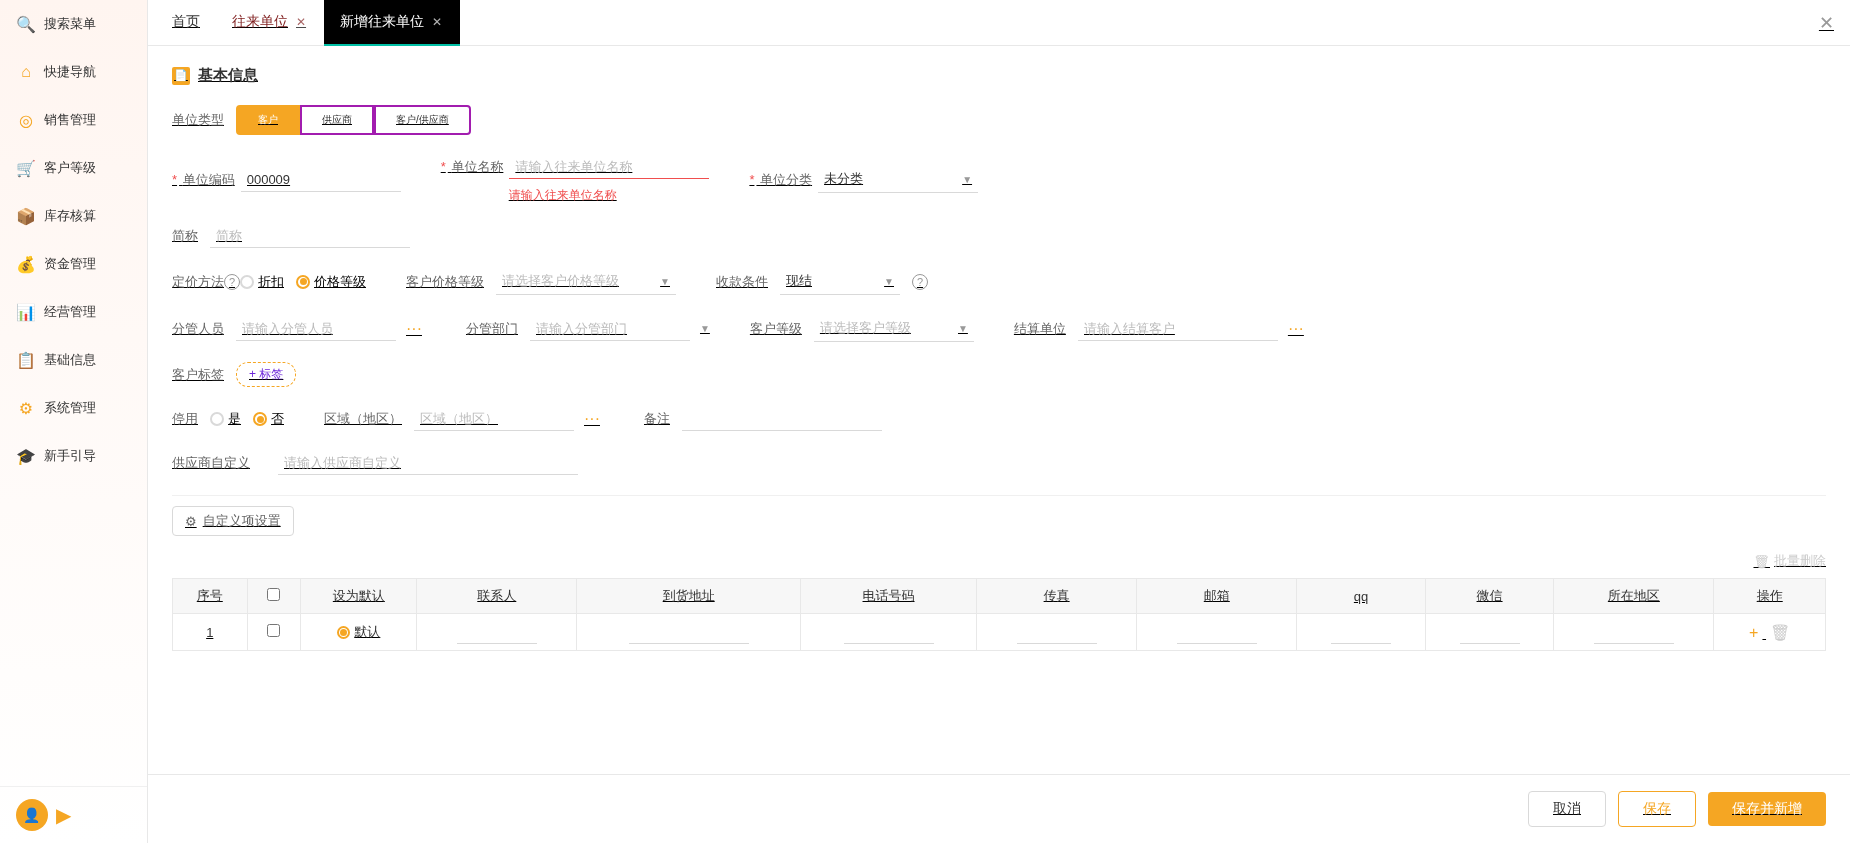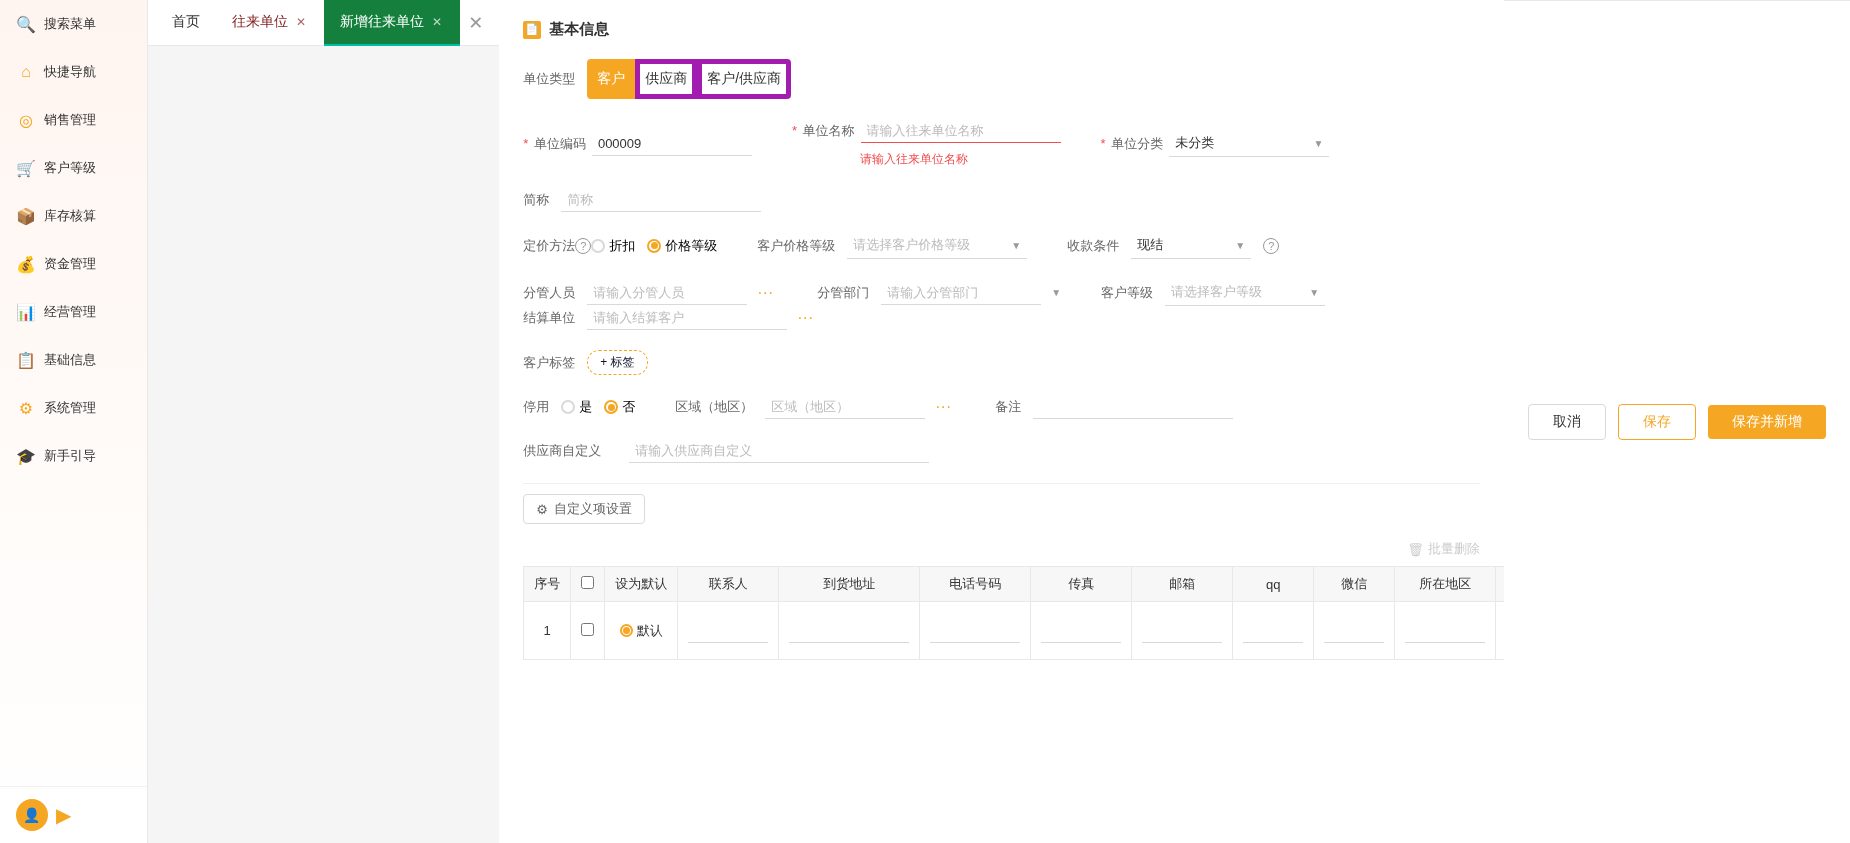--- a/index.html
+++ b/index.html
@@ -43,22 +43,23 @@
     }
     .sidebar-avatar {
       width: 32px; height: 32px; border-radius: 50%; background: #f5a623;
       display: flex; align-items: center; justify-content: center; color: #fff; font-size: 14px;
     }
 
     
     .main {
       flex: 1;
       display: flex;
-      flex-direction: row;
+      flex-direction: column;
       overflow: hidden;
+      text-decoration: underline;
     }
 
     
     .tab-bar {
       display: flex;
       align-items: center;
       background: #fff;
       border-bottom: 1px solid #e8e8e8;
       height: 46px;
       padding: 0 8px;
@@ -71,21 +72,21 @@
       padding: 0 16px;
       height: 46px;
       cursor: pointer;
       color: #7f1d1d;
       font-size: 14px;
       border-bottom: 2px solid transparent;
       white-space: nowrap;
     }
     .tab.active {
       color: #fff;
-      background: #15803d;
+      background: #000000;
       border-bottom: 2px solid #00bfa5;
     }
     .tab .close-btn {
       font-size: 12px;
       color: inherit;
       opacity: 0.7;
       cursor: pointer;
       padding: 2px;
     }
     .tab-home {
@@ -125,25 +126,25 @@
       color: #fff;
       font-size: 11px;
     }
 
     
     .unit-type-group {
       display: flex;
       gap: 0;
     }
     .unit-type-btn {
-      padding: 6px 5px;
-      border: 5px solid #a21caf;
+      padding: 6px 20px;
+      border: 2px solid #a21caf;
       background: #fff;
       cursor: pointer;
-      font-size: 14px;
+      font-size: 10px;
       color: #333;
       transition: all 0.2s;
     }
     .unit-type-btn:first-child { border-radius: 4px 0 0 4px; }
     .unit-type-btn:last-child { border-radius: 0 4px 4px 0; }
     .unit-type-btn.active {
       background: #f5a623;
       border-color: #f5a623;
       color: #fff;
     }
@@ -229,21 +230,21 @@
     }
 
     
     .tag-btn {
       display: flex;
       align-items: center;
       gap: 4px;
       border: 1px dashed #f5a623;
       border-radius: 12px;
       padding: 3px 12px;
-      color: #0f172a;
+      color: #6d28d9;
       cursor: pointer;
       font-size: 12px;
     }
 
     
     .help-icon {
       width: 16px; height: 16px; border-radius: 50%;
       border: 1px solid #999; color: #999;
       display: flex; align-items: center; justify-content: center;
       font-size: 11px; cursor: pointer;
@@ -311,21 +312,21 @@
       gap: 4px;
       cursor: pointer;
     }
 
     
     .footer {
       display: flex;
       justify-content: flex-end;
       align-items: center;
       gap: 12px;
-      padding: 24px 24px;
+      padding: 16px 24px;
       background: #fff;
       border-top: 1px solid #e8e8e8;
       flex-shrink: 0;
     }
     .btn-cancel {
       padding: 8px 24px;
       border: 1px solid #d9d9d9;
       background: #fff;
       border-radius: 4px;
       cursor: pointer;

